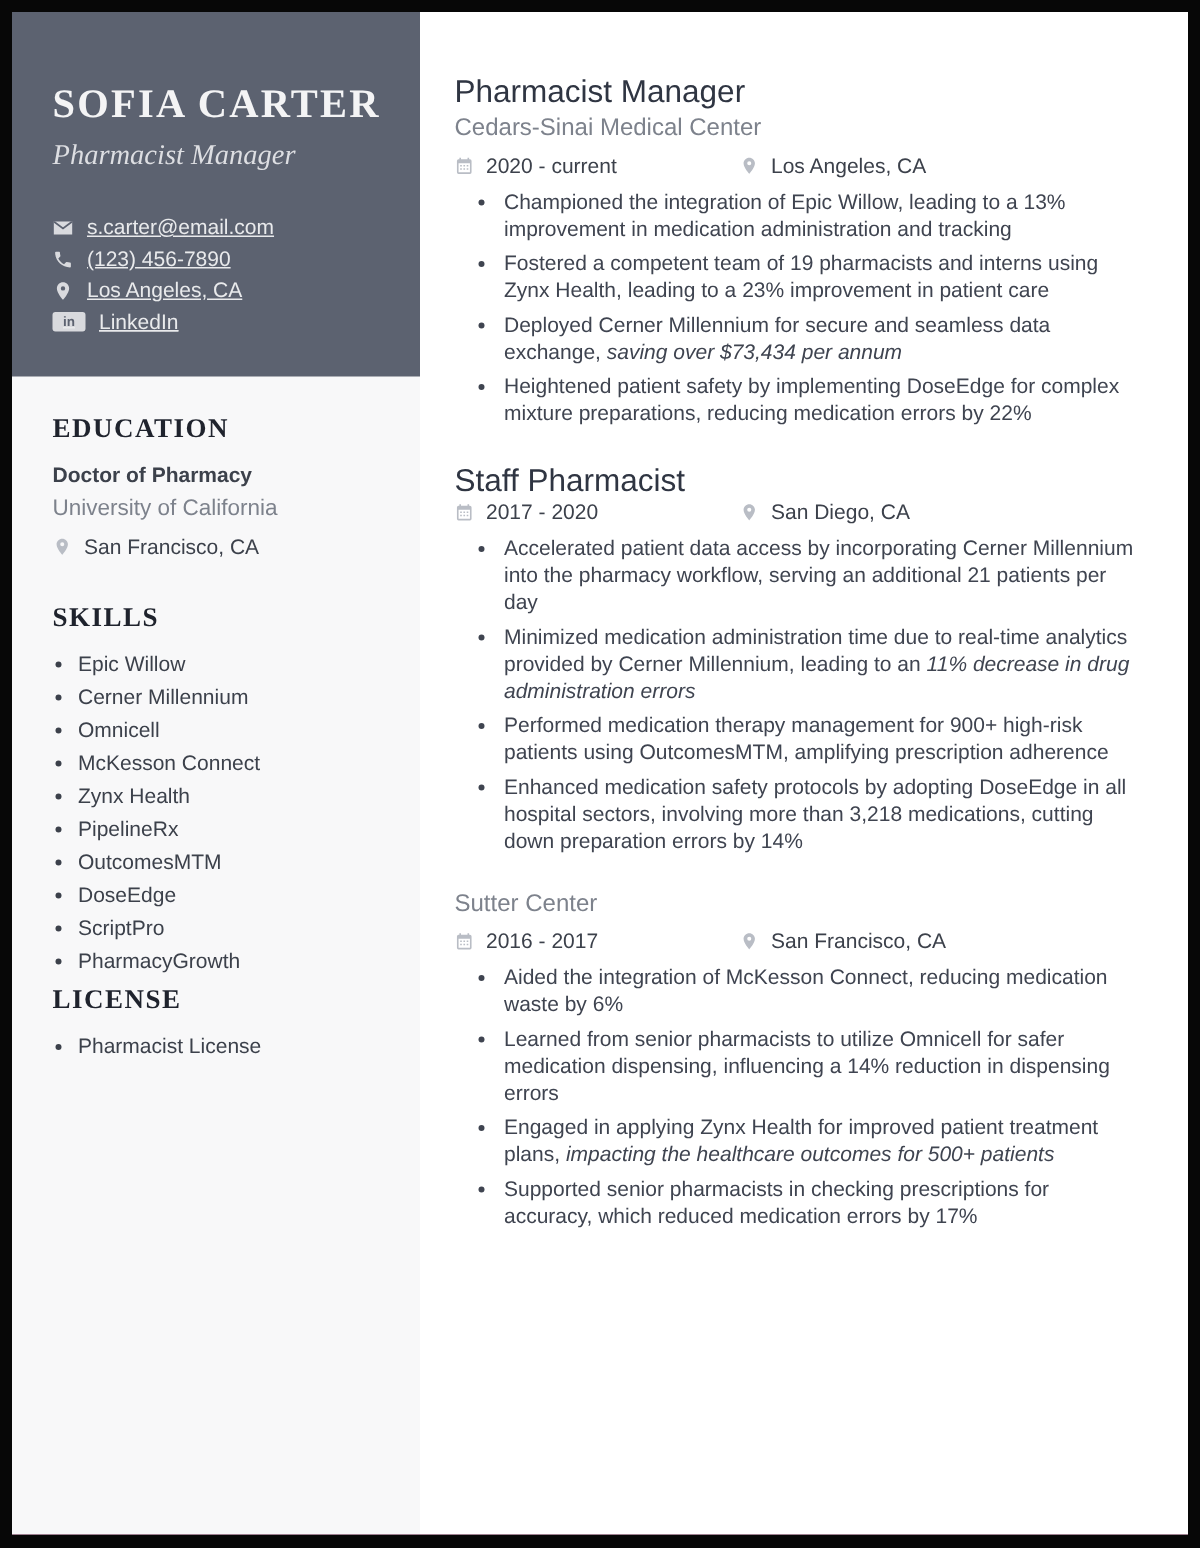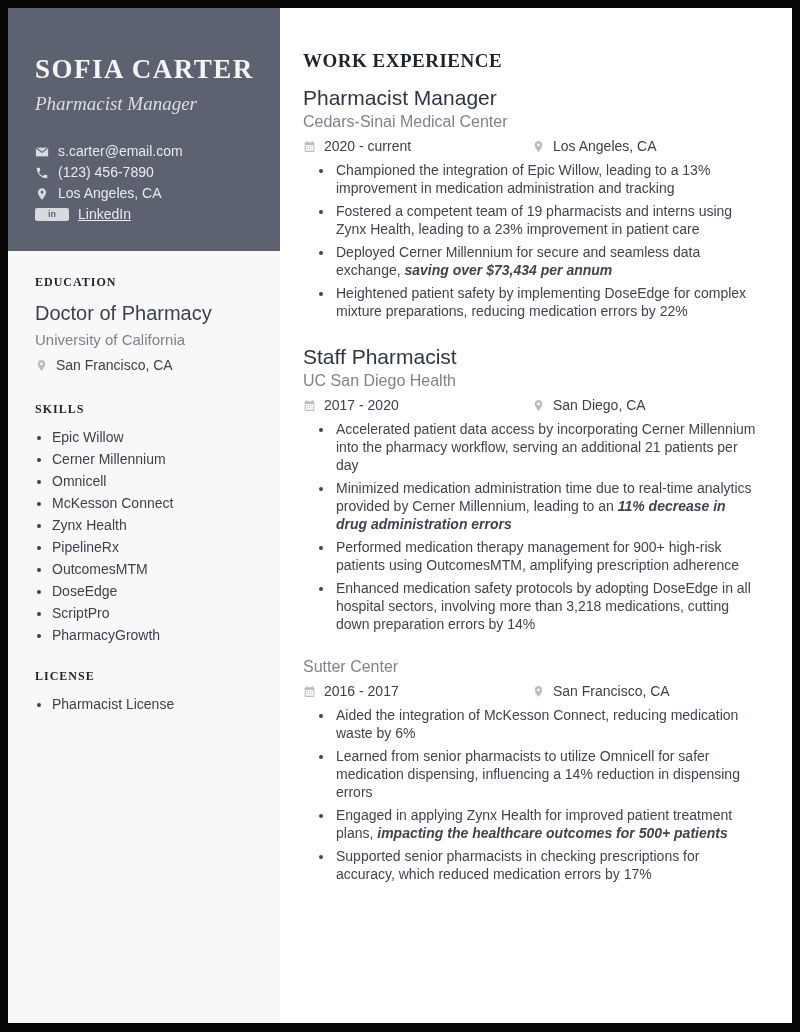--- a/index.html
+++ b/index.html
@@ -48,47 +48,48 @@
     font-family:"Liberation Serif","DejaVu Serif",serif;
     font-style:italic;font-size:19px;
     color:#dddee2;
     margin-top:8px;
   }
   .contact{list-style:none;margin-top:26px;}
   .contact li{
     display:flex;align-items:center;gap:9px;
     font-size:14px;color:var(--side-text-light);
     line-height:21px;
+    text-decoration:underline;
   }
   .cicon{width:14px;height:14px;flex:0 0 14px;display:inline-flex;align-items:center;justify-content:center;}
   .cicon svg{width:14px;height:14px;fill:var(--icon-light);}
   .li-badge{
-    width:34px;height:13px;border-radius:2px;
+    width:22px;height:13px;border-radius:2px;
     background:var(--icon-light);color:var(--sidebar-dark);
     font-size:9px;font-weight:700;line-height:13px;text-align:center;
     display:inline-block;
   }
   .link{color:var(--side-text-light);text-decoration:underline;cursor:pointer;}
   .side-body{padding:24px 18px 0 27px;}
   .side-h2{
     font-family:"Liberation Serif","DejaVu Serif",serif;
-    font-size:12px;font-weight:700;letter-spacing:1px;
+    font-size:18px;font-weight:700;letter-spacing:1px;
     color:var(--heading);
     margin-bottom:12px;
   }
-  .degree{font-size:20px;color:#3c414b;margin-bottom:6px;}
+  .degree{font-size:14px;color:#3c414b;margin-bottom:6px;font-weight:bold;}
   .school{font-size:15px;color:var(--muted);margin-bottom:9px;}
   .iconline{
     display:flex;align-items:center;gap:8px;
     font-size:14px;color:#3c414b;margin-bottom:7px;
   }
   .micon{width:13px;height:13px;flex:0 0 13px;display:inline-flex;}
   .micon svg{width:13px;height:13px;fill:var(--icon-muted);}
   .gap-lg{margin-top:29px;}
-  .gap-md{margin-top:26px;}
+  .gap-md{margin-top:8px;}
   .side-list{
     list-style:disc;
     padding-left:17px;
     font-size:14px;color:#3c414b;
   }
   .side-list li{margin-bottom:6px;}
   
   .main{
     flex:1;background:#fff;
     padding:42px 32px 0 23px;
@@ -97,30 +98,30 @@
     font-family:"Liberation Serif","DejaVu Serif",serif;
     font-size:19px;font-weight:700;letter-spacing:.5px;
     color:var(--heading);
     margin-bottom:14px;
   }
   .job{margin-bottom:25px;}
   .job-title{
     font-size:21px;font-weight:400;color:#2f3542;
   }
   .company{font-size:16px;color:var(--muted);margin:3px 0 7px;}
-  .meta{display:flex;align-items:center;font-size:14px;color:#3c414b;margin-bottom:7px;gap:39px;}
+  .meta{display:flex;align-items:center;font-size:14px;color:#3c414b;margin-bottom:7px;}
   .meta-date{width:190px;display:flex;align-items:center;gap:8px;}
   .meta-loc{display:flex;align-items:center;gap:8px;}
   .bullets{
     list-style:disc;
     padding-left:31px;
     font-size:14px;line-height:18px;color:var(--body-text);
   }
   .bullets li{margin-bottom:5px;padding-left:2px;}
-  .em{font-style:italic;font-weight:700;}
+  .em{font-style:italic;font-weight:400;}
   .defs{position:absolute;width:0;height:0;overflow:hidden;}
 </style>
 </head>
 <body>
 
 <svg class="defs" aria-hidden="true">
   <defs>
     <symbol id="i-env" viewBox="0 0 16 16">
       <path d="M1 3h14v10H1z"></path>
       <path d="M1.2 3.2 8 8.4l6.8-5.2" fill="none" stroke="#5c6270" stroke-width="1.3"></path>
@@ -203,21 +204,20 @@
         </ul>
 
       <h2 class="side-h2 gap-md">LICENSE</h2>
       <ul class="side-list">
           <li>Pharmacist License</li>
         </ul>
     </div>
   </aside>
 
   <main class="main">
-    <h2 class="main-h2">WORK EXPERIENCE</h2>
 
     <article class="job">
       <h3 class="job-title">Pharmacist Manager</h3>
       <div class="company">Cedars-Sinai Medical Center</div>
       <div class="meta">
         <span class="meta-date">
           <span class="micon">
               <svg>
                 <use href="#i-cal"></use>
               </svg>
@@ -236,21 +236,20 @@
       <ul class="bullets">
           <li><span>Championed the integration of Epic Willow, leading to a 13% improvement in medication administration and tracking</span></li>
           <li><span>Fostered a competent team of 19 pharmacists and interns using Zynx Health, leading to a 23% improvement in patient care</span></li>
           <li><span>Deployed Cerner Millennium for secure and seamless data exchange, </span><span class="em">saving over $73,434 per annum</span></li>
           <li><span>Heightened patient safety by implementing DoseEdge for complex mixture preparations, reducing medication errors by 22%</span></li>
         </ul>
     </article>
 
     <article class="job">
       <h3 class="job-title">Staff Pharmacist</h3>
-      <div class="company">UC San Diego Health</div>
       <div class="meta">
         <span class="meta-date">
           <span class="micon">
               <svg>
                 <use href="#i-cal"></use>
               </svg>
             </span>
           <span>2017 - 2020</span>
         </span>
         <span class="meta-loc">

